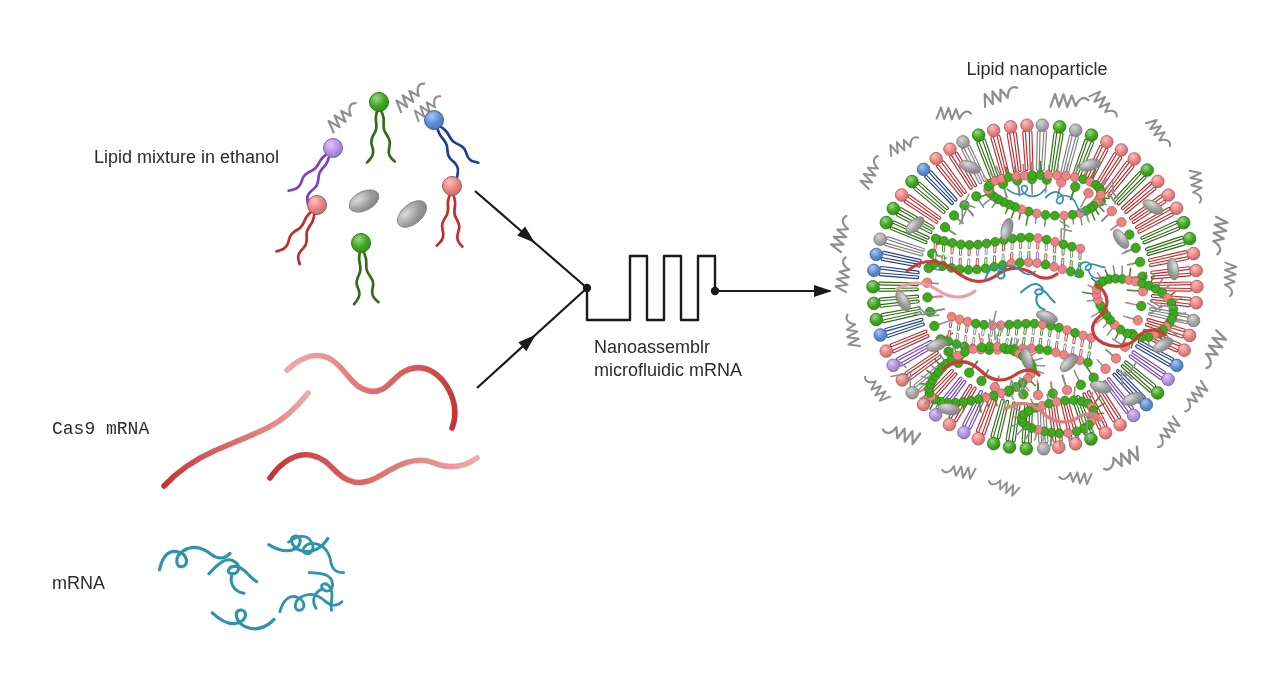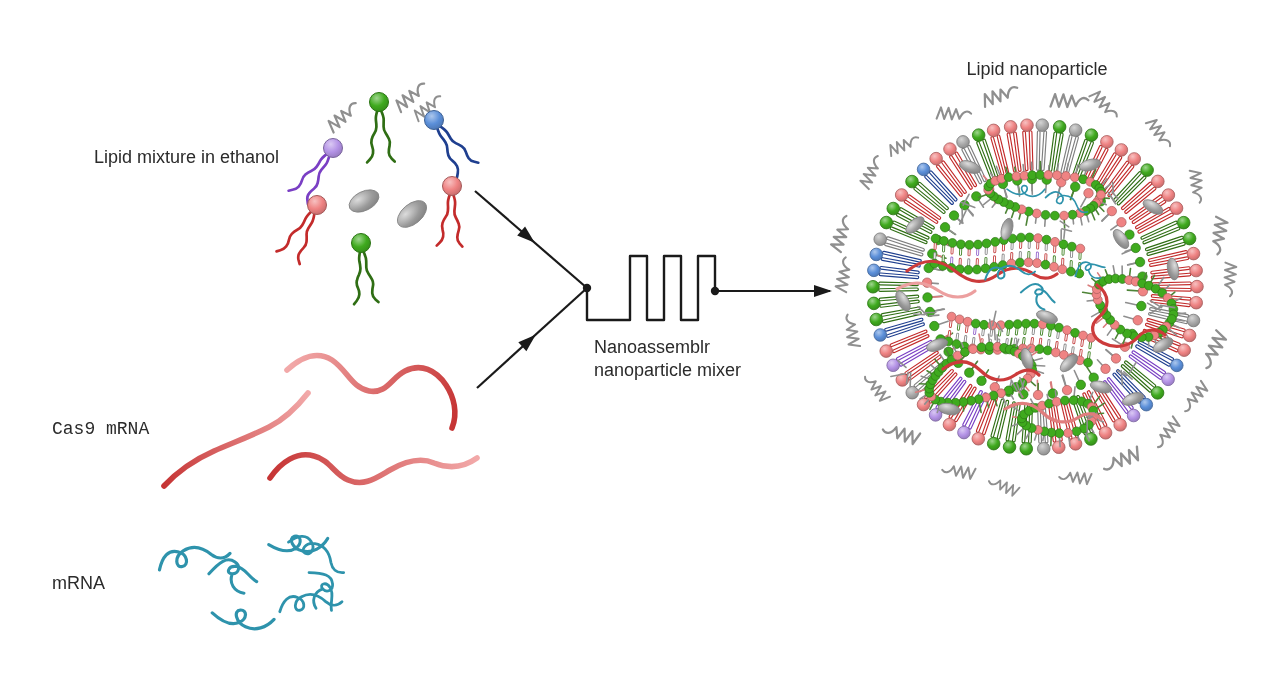--- a/index.html
+++ b/index.html
@@ -1124,15 +1124,15 @@
           <path d="M0,20 C8,8 14,2 22,6 C28,9 27,16 21,17 C15,18 16,10 24,10 C32,10 36,18 44,21 M21,17 C19,26 25,33 34,33" fill="none" stroke="#2e93ac" stroke-width="2.5" stroke-linecap="round" transform="translate(1025,277) rotate(15) scale(0.8)"></path>
           <path d="M0,6 C8,12 16,16 24,12 C31,8 30,0 24,1 C18,2 21,12 30,15 C39,18 48,14 54,6" fill="none" stroke="#2e93ac" stroke-width="2.4" stroke-linecap="round" transform="translate(1007,185) rotate(0) scale(0.7)"></path>
           <path d="M0,16 C5,6 12,0 20,5 C27,9 26,18 20,18 C14,18 15,8 24,5 C33,2 41,6 47,14 C51,19 57,21 63,17" fill="none" stroke="#2e93ac" stroke-width="2.4" stroke-linecap="round" transform="translate(1049,187) rotate(18) scale(0.7)"></path>
           <path d="M0,20 C8,8 14,2 22,6 C28,9 27,16 21,17 C15,18 16,10 24,10 C32,10 36,18 44,21 M21,17 C19,26 25,33 34,33" fill="none" stroke="#2e93ac" stroke-width="2.4" stroke-linecap="round" transform="translate(1071,263) rotate(-18) scale(0.7)"></path>
         </g>
       </g>
     </svg>
   <div class="lbl" id="lbl-lipid">Lipid mixture in ethanol</div>
   <div class="lbl" id="lbl-cas9">Cas9 mRNA</div>
   <div class="lbl" id="lbl-sgrna">mRNA</div>
-  <div class="lbl" id="lbl-mixer">Nanoassemblr nanoparticle mixer</div>
+  <div class="lbl" id="lbl-mixer">Nanoassemblr microfluidic mRNA</div>
   <div class="lbl" id="lbl-np">Lipid nanoparticle</div>
 </div>
 
 </body></html>

